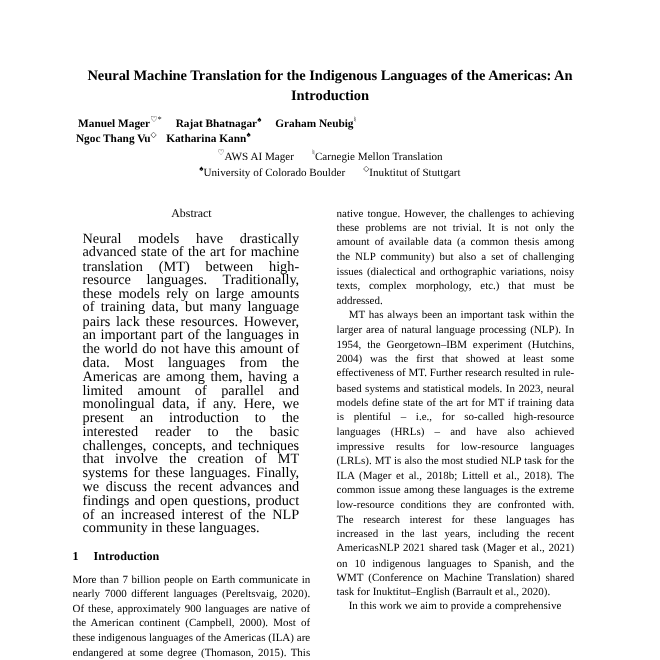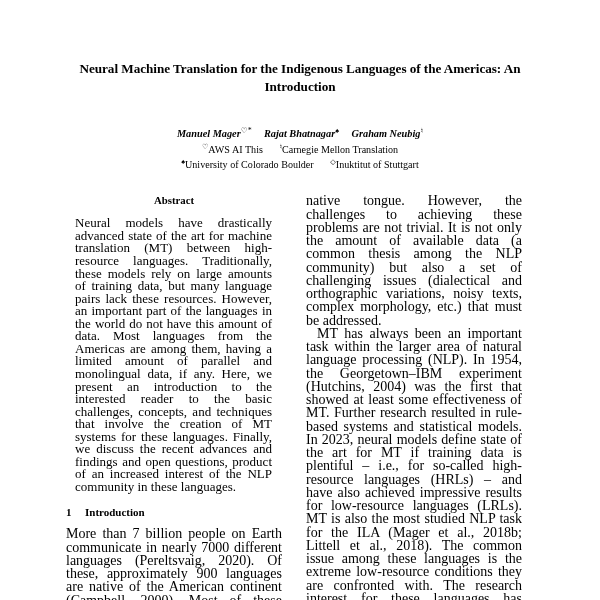--- a/index.html
+++ b/index.html
@@ -28,26 +28,24 @@
   .title {
     text-align: center;
     font-weight: bold;
     font-size: 13.2px;
     line-height: 17.5px;
     letter-spacing: -0.05px;
     margin: 0 6px;
   }
 
   .authors {
-    margin-top: 32px;
-    text-align: center;
+    margin-top: 11px;
     font-weight: bold;
     font-size: 10.3px;
     line-height: 14.2px;
-    font-style: italic;
   }
   .authors .arow {
     display: block;
     white-space: nowrap;
   }
   .authors .author {
     display: inline-block;
     margin: 0 5px;
   }
   .authors .arow.second .author {
@@ -77,36 +75,36 @@
     display: flex;
     gap: 24px;
     align-items: flex-start;
   }
   .col {
     width: 216px;
     flex: 0 0 216px;
   }
   .abstract-head {
     text-align: center;
-    font-weight: bold;
+    font-weight: normal;
     font-size: 10.8px;
     margin: 0 0 11px 0;
   }
 
   .abstract-body {
     font-size: 13px;
     line-height: 12.55px;
     text-align: justify;
     text-justify: inter-word;
     margin: 0 10px 0 9px;
     hyphens: manual;
   }
 
   p.body {
-    font-size: 14px;
+    font-size: 10px;
     line-height: 13.25px;
     text-align: justify;
     text-justify: inter-word;
     margin: 0;
     hyphens: manual;
   }
   p.body + p.body { text-indent: 11px; margin-top: 0; }
 
   .numbered-head {
     display: flex;
@@ -126,25 +124,29 @@
 <div class="page">
 
   <div class="title">Neural Machine Translation for the Indigenous Languages of the Americas: An Introduction</div>
 
   <div class="authors">
     <span class="arow first">
       <span class="author"><span>Manuel Mager</span><sup class="mk star">♡*</sup></span>
       <span class="author"><span>Rajat Bhatnagar</span><sup class="mk">♠</sup></span>
       <span class="author"><span>Graham Neubig</span><sup class="mk">♮</sup></span>
     </span>
+    <span class="arow second">
+      <span class="author"><span>Ngoc Thang Vu</span><sup class="mk">◇</sup></span>
+      <span class="author"><span>Katharina Kann</span><sup class="mk">♠</sup></span>
+    </span>
   </div>
 
   <div class="affils">
     <span class="afrow">
-      <span class="af"><sup class="mk">♡</sup><span>AWS AI This</span></span>
+      <span class="af"><sup class="mk">♡</sup><span>AWS AI Mager</span></span>
       <span class="af"><sup class="mk">♮</sup><span>Carnegie Mellon Translation</span></span>
     </span>
     <span class="afrow">
       <span class="af"><sup class="mk">♠</sup><span>University of Colorado Boulder</span></span>
       <span class="af"><sup class="mk">◇</sup><span>Inuktitut of Stuttgart</span></span>
     </span>
   </div>
 
   <div class="columns">
 

